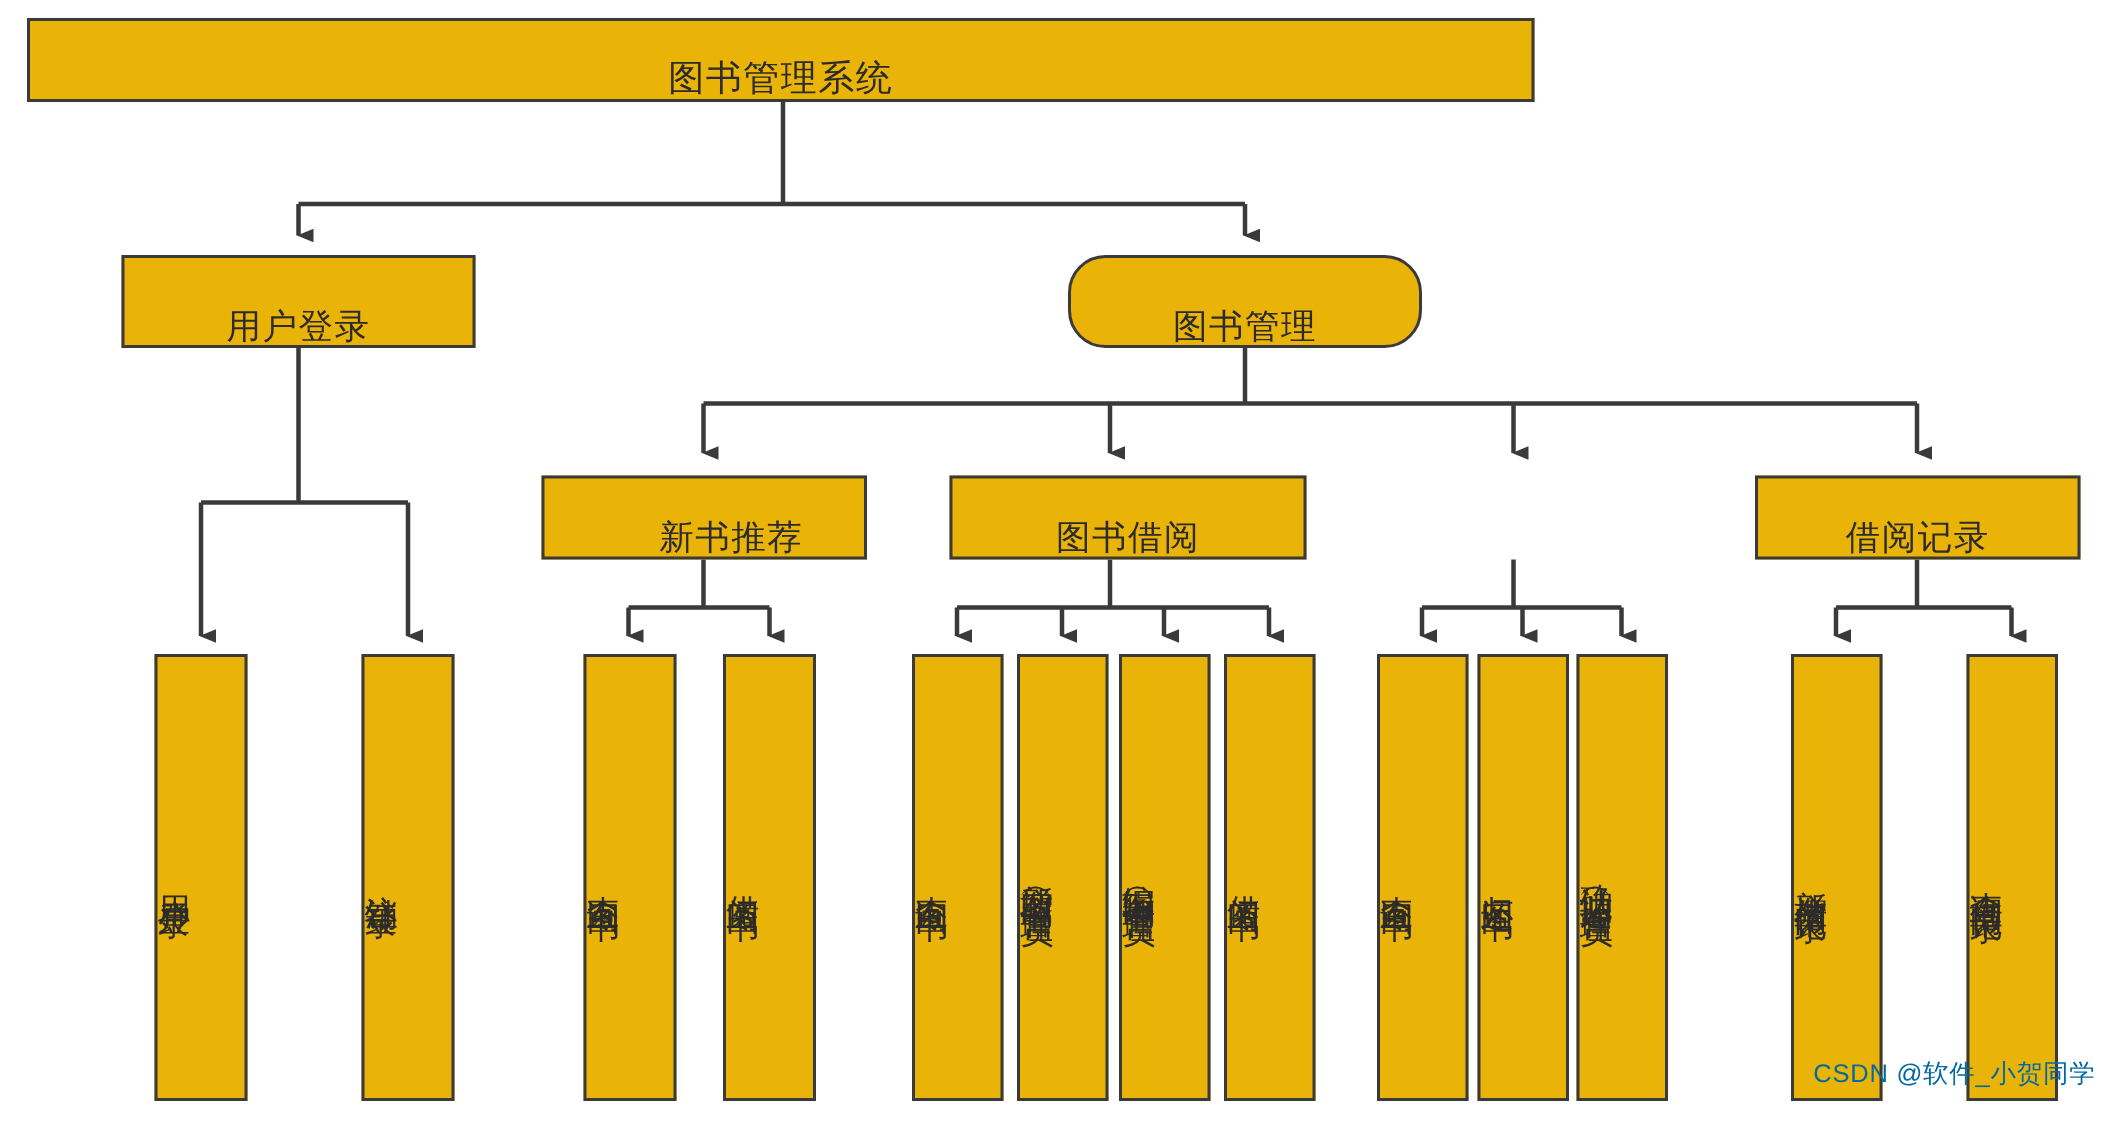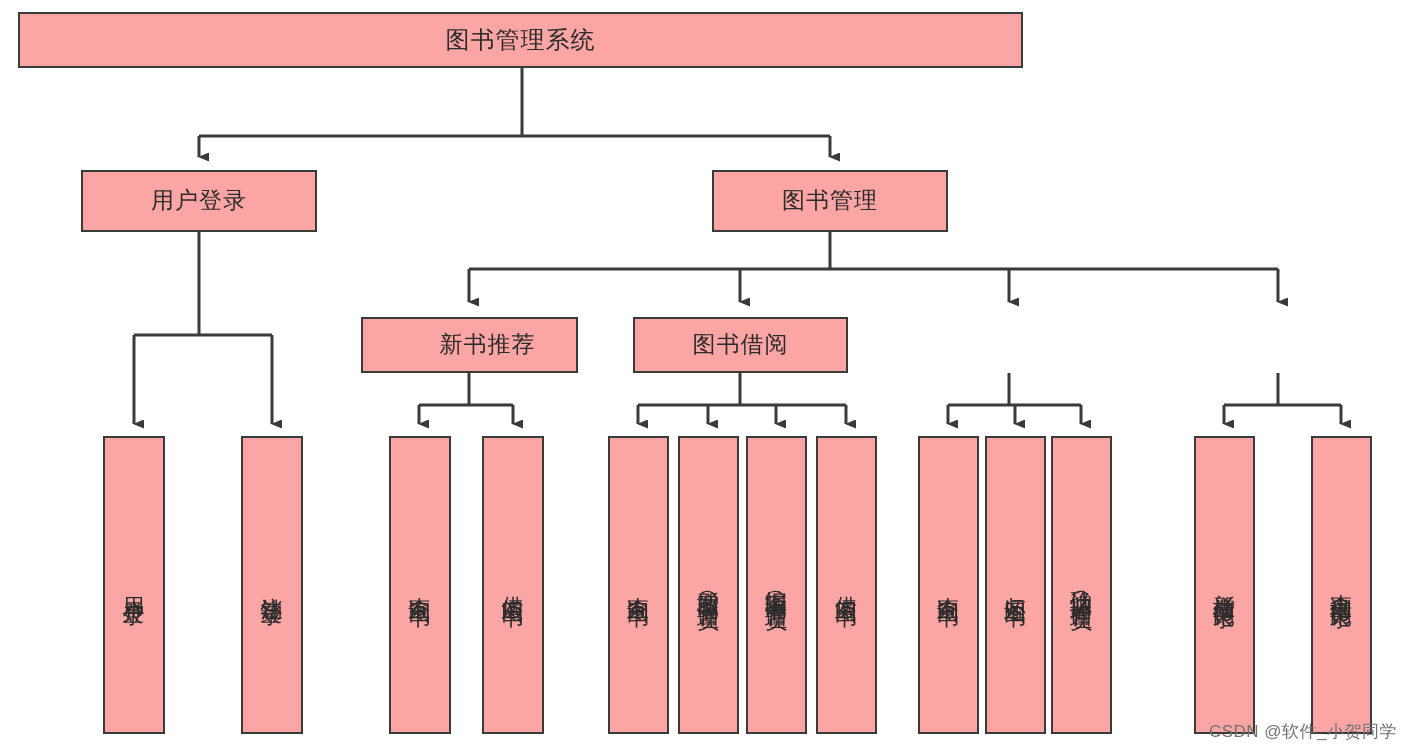--- a/index.html
+++ b/index.html
@@ -22,24 +22,24 @@
     position: absolute;
     left: 0;
     top: 0;
     width: 1405px;
     height: 747px;
     pointer-events: none;
   }
   .node {
     position: absolute;
     box-sizing: border-box;
-    background: #fca5a5;
+    background: #eab308;
     border: 2.5px solid #3a3a3a;
     display: flex;
-    align-items: center;
+    align-items: flex-end;
     justify-content: center;
     color: #2b2b2b;
   }
   .node.horiz {
     font-size: 23px;
     letter-spacing: 1px;
     line-height: 1.1;
   }
   .node.root {
     font-size: 24px;
@@ -54,23 +54,23 @@
     white-space: nowrap;
   }
   .node.vert .vtext {
     writing-mode: vertical-rl;
     text-orientation: upright;
     display: block;
   }
   #watermark {
     position: absolute;
     right: 8px;
-    bottom: 4px;
+    bottom: 20px;
     font-size: 17px;
-    color: #737373;
+    color: #0369a1;
     letter-spacing: 0.5px;
     white-space: nowrap;
     user-select: none;
   }
 </style>
 </head>
 <body>
 
 <div id="diagram-root">
 
@@ -124,29 +124,32 @@
     </g>
   </svg>
 
   <div class="node horiz root" style="left:18px; top:12px; width:1005px; height:56px;">
     <span>图书管理系统</span>
   </div>
 
   <div class="node horiz" style="left:81px; top:170px; width:236px; height:62px;">
     <span>用户登录</span>
   </div>
-  <div class="node horiz" style="left:712px; top:170px; width:236px; height:62px;">
+  <div class="node horiz" style="left:712px; top:170px; width:236px; height:62px;border-radius:25px;">
     <span>图书管理</span>
   </div>
 
   <div class="node horiz" style="left:361px; top:317px; width:217px; height:56px;padding-left:36px;">
     <span>新书推荐</span>
   </div>
-  <div class="node horiz" style="left:633px; top:317px; width:215px; height:56px;">
+  <div class="node horiz" style="left:633px; top:317px; width:238px; height:56px;">
     <span>图书借阅</span>
+  </div>
+  <div class="node horiz" style="left:1170px; top:317px; width:217px; height:56px;">
+    <span>借阅记录</span>
   </div>
 
   <div class="node vert" style="left:103px; top:436px; width:62px; height:298px;">
     <span class="vtext">用户登录</span>
   </div>
   <div class="node vert" style="left:241px; top:436px; width:62px; height:298px;">
     <span class="vtext">注销登录</span>
   </div>
 
   <div class="node vert" style="left:389px; top:436px; width:62px; height:298px;">

